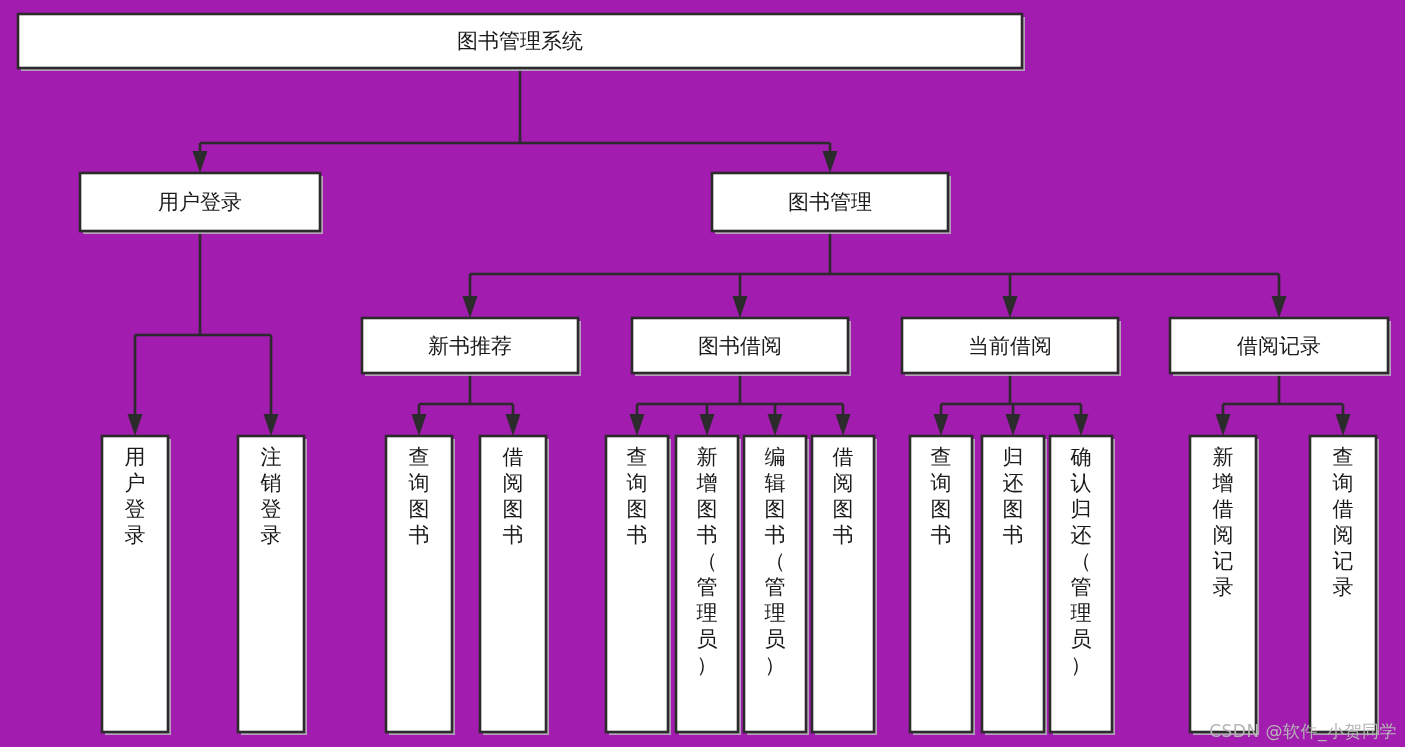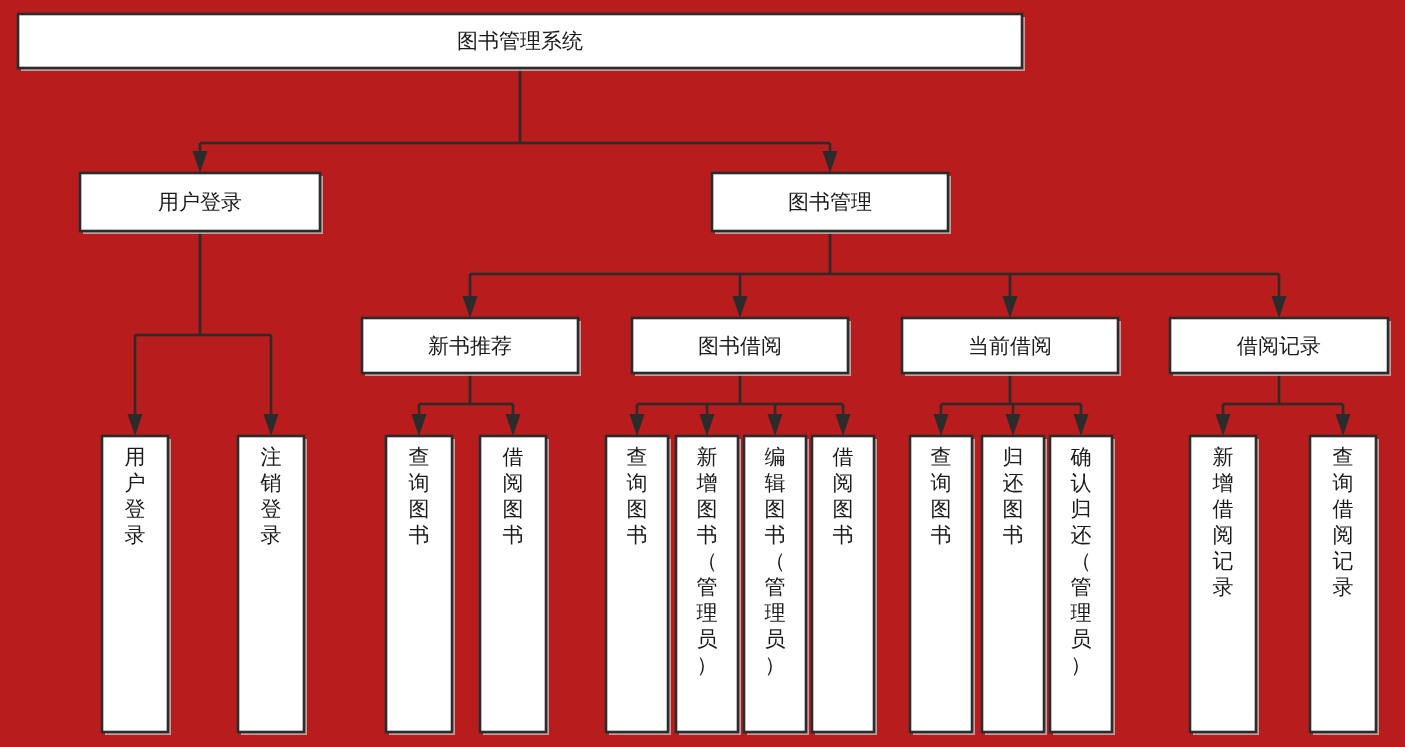--- a/index.html
+++ b/index.html
@@ -11,21 +11,21 @@
   body {
     width: 1405px;
     height: 747px;
     overflow: hidden;
     font-family: "DejaVu Sans", "Liberation Sans", sans-serif;
   }
   #diagram-root {
     position: relative;
     width: 1405px;
     height: 747px;
-    background: #b91c1c;
+    background: #a21caf;
   }
   svg.diagram-canvas {
     position: absolute;
     left: 0;
     top: 0;
     width: 1405px;
     height: 747px;
     display: block;
   }
   .node-box {
@@ -243,14 +243,15 @@
           <text class="node-label-vertical" x="1223" y="464"><tspan x="1223" dy="0">新</tspan><tspan x="1223" dy="26">增</tspan><tspan x="1223" dy="26">借</tspan><tspan x="1223" dy="26">阅</tspan><tspan x="1223" dy="26">记</tspan><tspan x="1223" dy="26">录</tspan></text>
         </g>
         <g>
           <rect class="node-shadow" x="1313" y="439" width="66" height="296"></rect>
           <rect class="node-box" x="1310" y="436" width="66" height="296"></rect>
           <text class="node-label-vertical" x="1343" y="464"><tspan x="1343" dy="0">查</tspan><tspan x="1343" dy="26">询</tspan><tspan x="1343" dy="26">借</tspan><tspan x="1343" dy="26">阅</tspan><tspan x="1343" dy="26">记</tspan><tspan x="1343" dy="26">录</tspan></text>
         </g>
       </g>
   </svg>
 
+  <div class="watermark-text">CSDN @软件_小贺同学</div>
 
 </div>
 
 </body></html>

